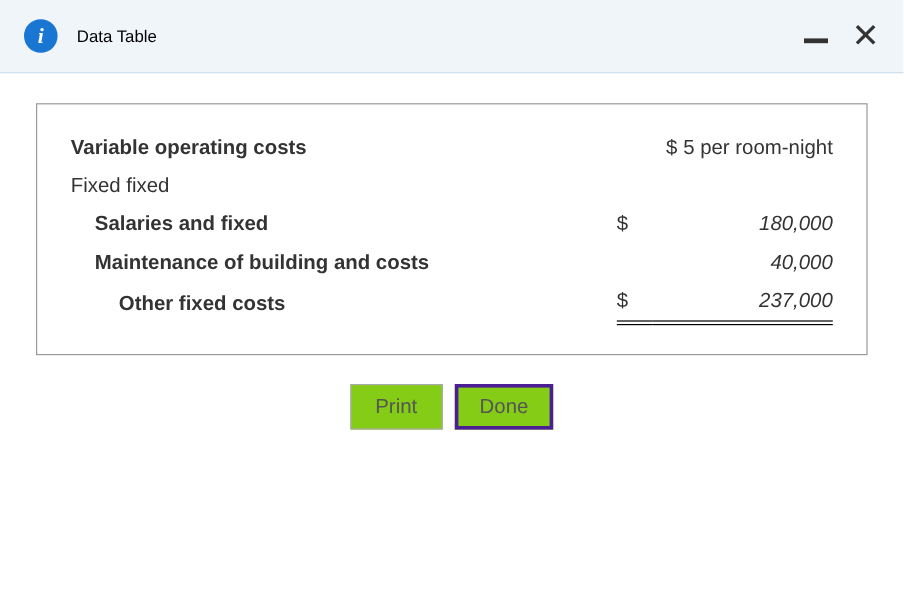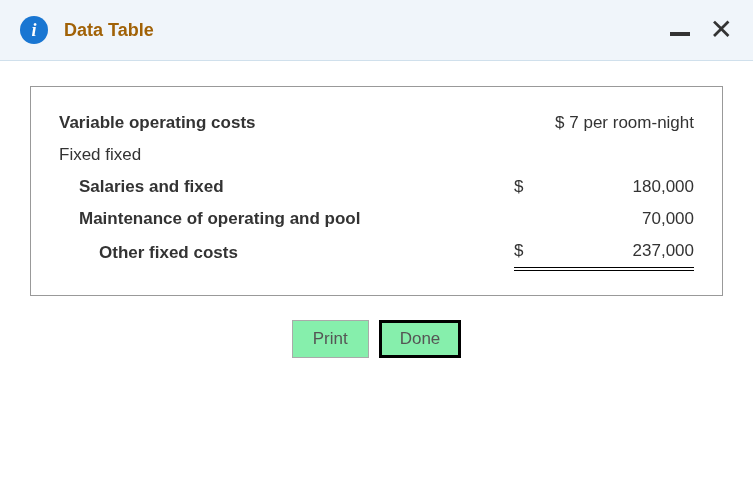--- a/index.html
+++ b/index.html
@@ -30,24 +30,23 @@
       align-items: center;
       justify-content: center;
       color: #fff;
       font-weight: bold;
       font-size: 18px;
       font-family: Georgia, serif;
       font-style: italic;
       margin-right: 16px;
     }
     .dialog-title {
-      font-size: 18px;
-      color: #a16207;
+      font-size: 14px;
+      color: #000000;
       flex: 1;
-      font-weight: bold;
     }
     .minimize-icon {
       width: 20px;
       height: 4px;
       background: #333;
       margin-right: 20px;
       margin-top: 8px;
     }
     .close-icon {
       font-size: 28px;
@@ -76,20 +75,21 @@
     .label-col {
       text-align: left;
     }
     .cur-col {
       text-align: left;
       width: 30px;
     }
     .val-col {
       text-align: right;
       width: 150px;
+      font-style: italic;
     }
     .bold {
       font-weight: bold;
     }
     .indent1 {
       padding-left: 20px;
     }
     .indent2 {
       padding-left: 40px;
     }
@@ -106,61 +106,61 @@
     .button-row {
       display: flex;
       justify-content: center;
       gap: 10px;
       margin-top: 24px;
     }
     .btn {
       padding: 8px 20px;
       font-size: 17px;
       color: #555;
-      background: #86efac;
+      background: #84cc16;
       border: 1px solid #aaa;
       cursor: pointer;
     }
     .btn-done {
-      border: 3px solid #000000;
+      border: 3px solid #4c1d95;
       padding: 6px 18px;
     }
   </style>
 </head>
 <body>
 
 <div class="dialog-header">
   <div class="info-icon">i</div>
   <div class="dialog-title">Data Table</div>
   <div class="minimize-icon"></div>
   <div class="close-icon">✕</div>
 </div>
 
 <div class="content">
   <div class="data-box">
     <table>
       <tbody>
           <tr>
         <td class="label-col bold">Variable operating costs</td>
-        <td class="var-cost-val" colspan="2">$ 7 per room-night</td>
+        <td class="var-cost-val" colspan="2">$ 5 per room-night</td>
       </tr>
       <tr>
         <td class="label-col">Fixed fixed</td>
         <td class="cur-col"></td>
         <td class="val-col"></td>
       </tr>
       <tr>
         <td class="label-col bold indent1">Salaries and fixed</td>
         <td class="cur-col">$</td>
         <td class="val-col">180,000</td>
       </tr>
       <tr>
-        <td class="label-col bold indent1">Maintenance of operating and pool</td>
+        <td class="label-col bold indent1">Maintenance of building and costs</td>
         <td class="cur-col"></td>
-        <td class="val-col">70,000</td>
+        <td class="val-col">40,000</td>
       </tr>
       <tr>
         <td class="label-col bold indent2">Other fixed costs</td>
         <td class="cur-col double-underline">$</td>
         <td class="val-col double-underline">237,000</td>
       </tr>
     </tbody>
       </table>
   </div>
 

